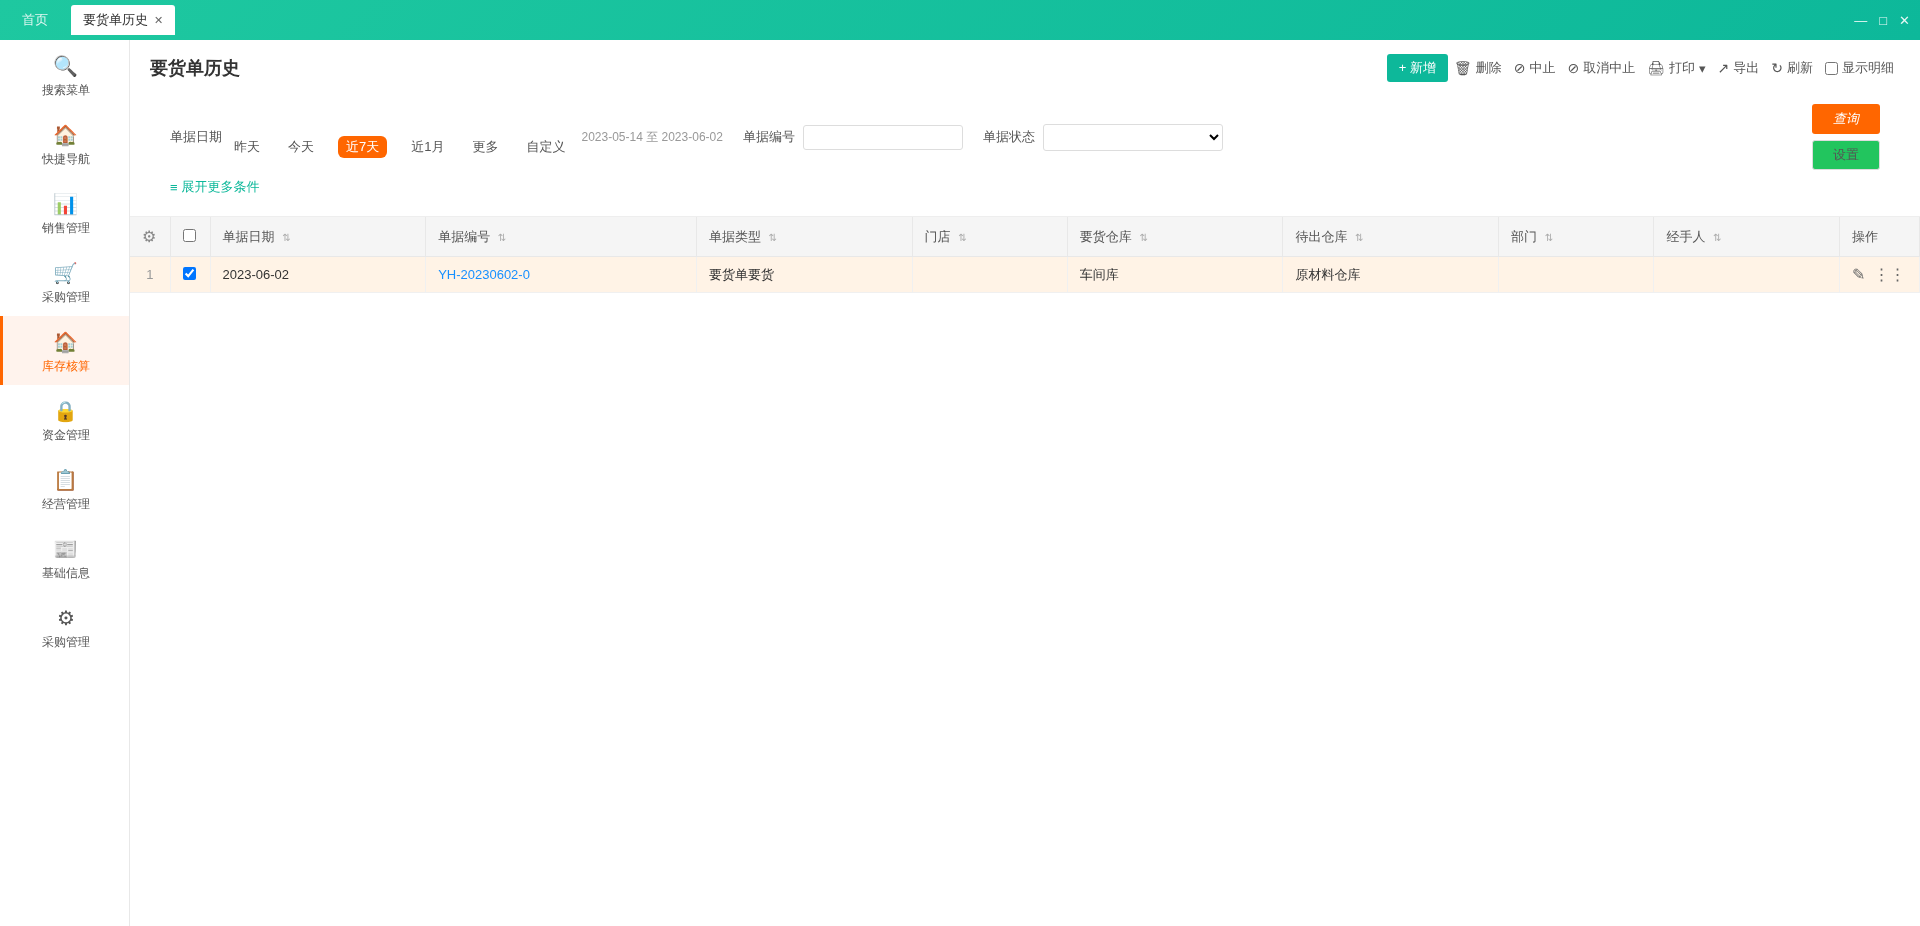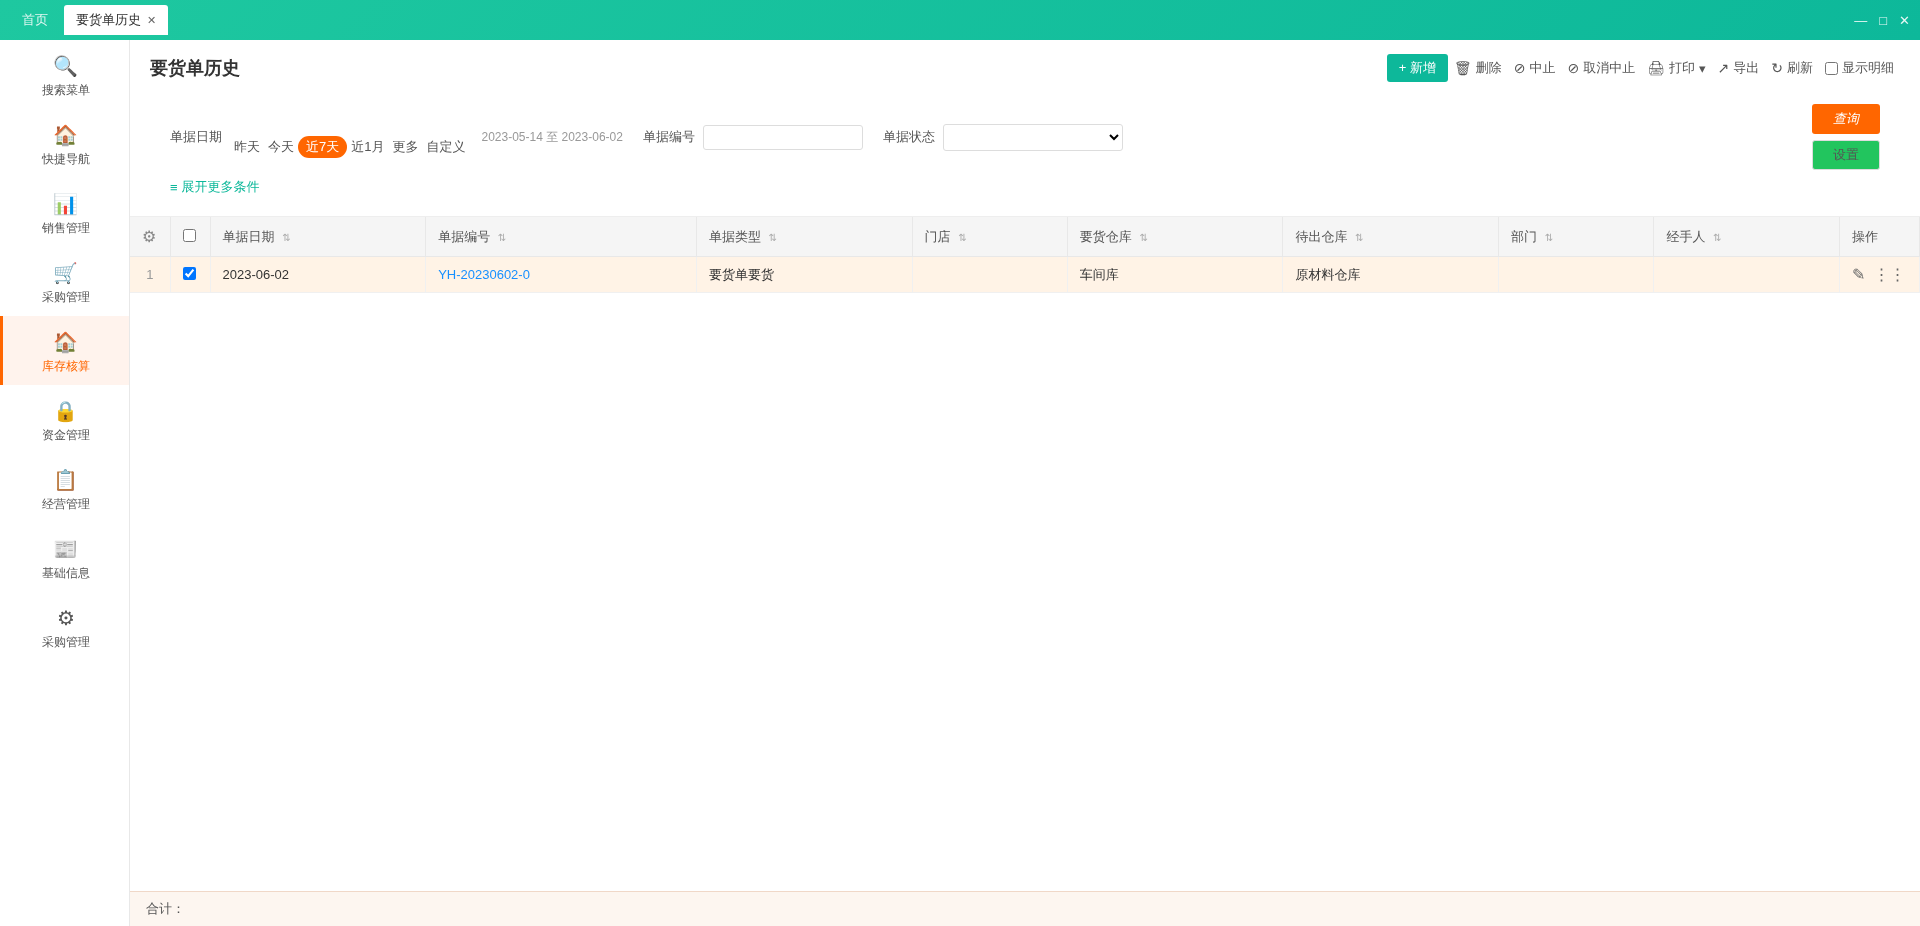--- a/index.html
+++ b/index.html
@@ -11,21 +11,21 @@
       background: linear-gradient(135deg, #1ec8a0 0%, #0db89a 100%);
       display: flex;
       align-items: center;
       padding: 0 10px;
       color: white;
       flex-shrink: 0;
     }
     .top-bar-tabs {
       display: flex;
       align-items: center;
-      gap: 4px;
+      gap: 11px;
       flex: 1;
     }
     .tab-item {
       height: 30px;
       padding: 0 12px;
       display: flex;
       align-items: center;
       cursor: pointer;
       border-radius: 3px 3px 0 0;
       font-size: 13px;
@@ -162,34 +162,34 @@
       align-items: center;
       gap: 8px;
     }
     .filter-label {
       color: #555;
       font-size: 13px;
       white-space: nowrap;
     }
     .date-shortcuts {
       display: flex;
-      gap: 0;
+      gap: 20px;
       margin-top: 20px;
     }
     .date-shortcut {
       cursor: pointer;
       color: #555;
       font-size: 13px;
       padding: 2px 4px;
       border-radius: 2px;
     }
     .date-shortcut.active {
       background: #f60;
       color: white;
-      border-radius: 11px;
+      border-radius: 6px;
       padding: 2px 8px;
     }
     .date-range {
       color: #999;
       font-size: 12px;
       margin-left: 4px;
     }
     .filter-input {
       border: 1px solid #ddd;
       border-radius: 3px;
@@ -544,19 +544,16 @@
               <div class="action-icons">
                 <span class="action-icon">✎</span>
                 <span class="action-icon">⋮⋮</span>
               </div>
             </td>
           </tr>
         </tbody>
       </table>
     </div>
 
-    <div class="table-footer">
-      <span>合计：</span>
-    </div>
 
 
   </div>
 </div>
 
 </body></html>

